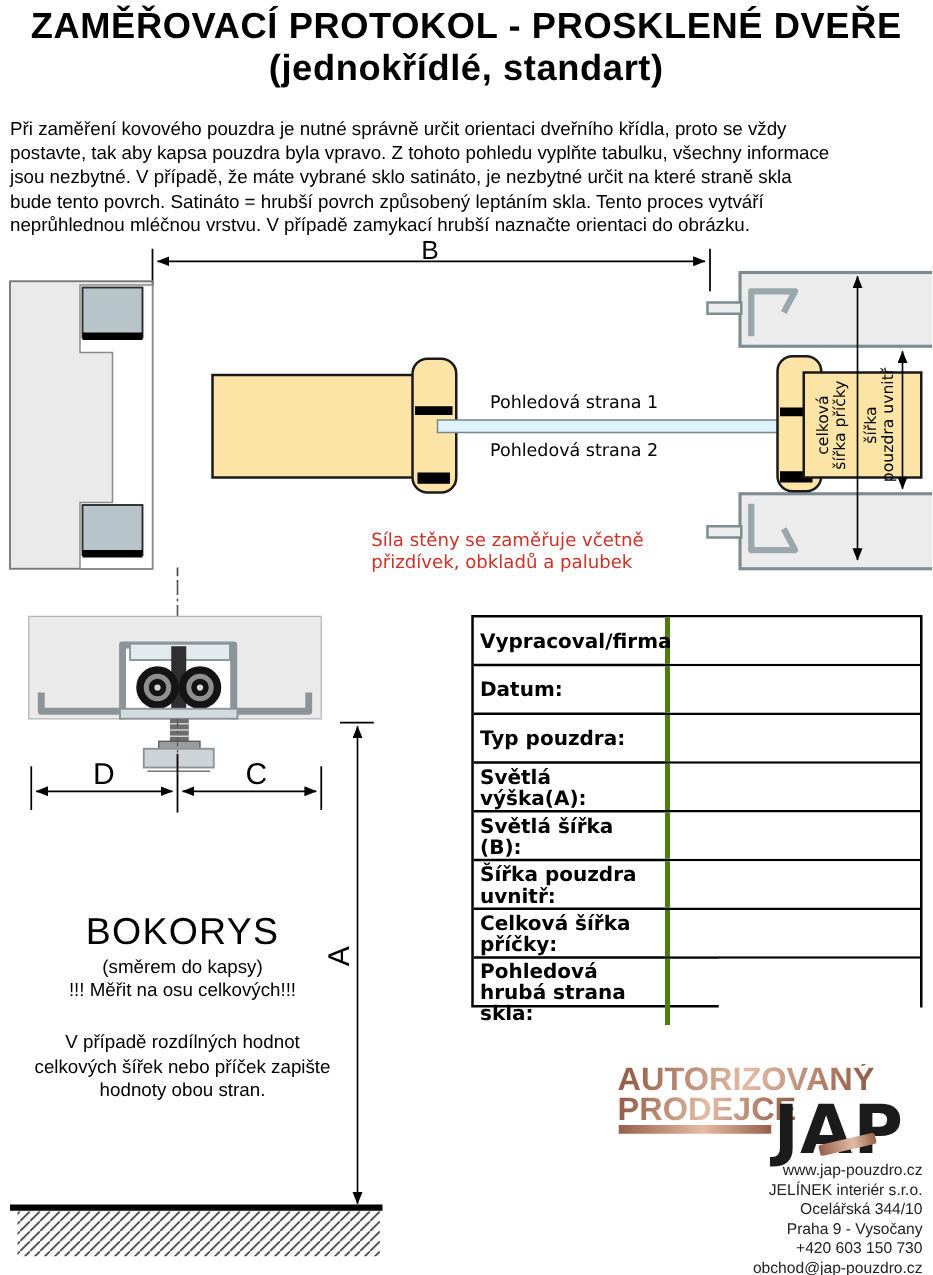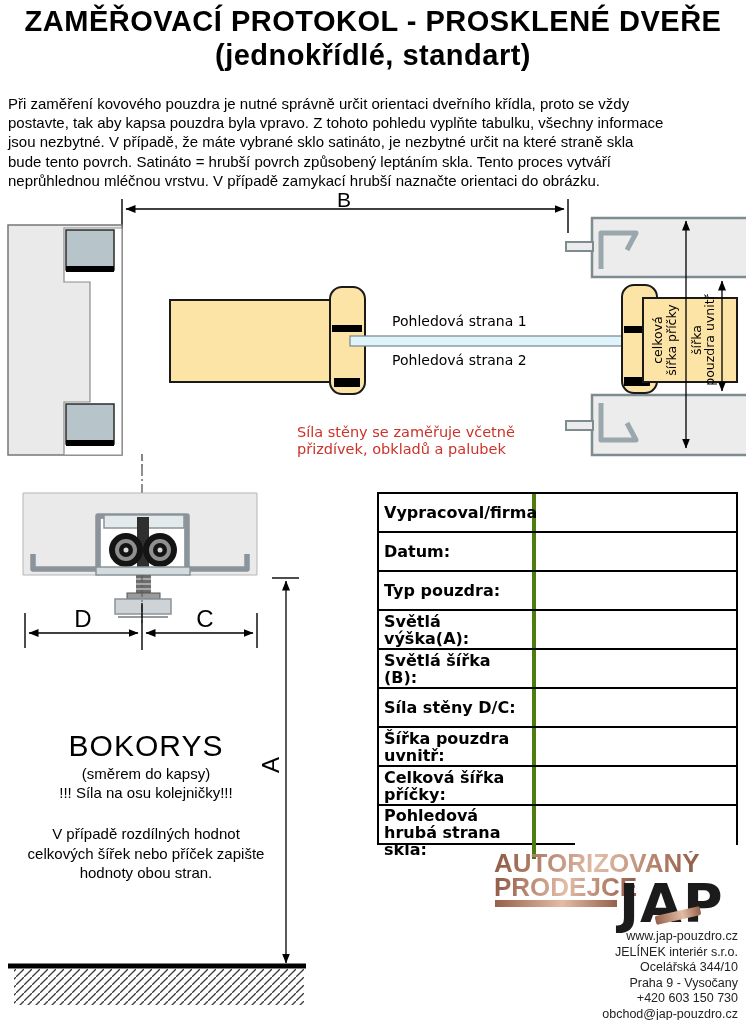--- a/index.html
+++ b/index.html
@@ -202,21 +202,21 @@
 
     <g>
       <line x1="8" y1="501" x2="306" y2="501" stroke="#000" stroke-width="5"></line>
       <rect x="14" y="504" width="290" height="36" fill="url(#hatch)"></rect>
     </g>
   </svg>
 
   <div class="abs bok-text">
     <div class="bok-title">BOKORYS</div>
     <div class="bok-sub">(směrem do kapsy)</div>
-    <div class="bok-sub">!!! Síla na osu kolejničky!!!</div>
+    <div class="bok-sub">!!! Měřit na osu celkových!!!</div>
     <div class="bok-note">
       <div>V případě rozdílných hodnot</div>
       <div>celkových šířek nebo příček zapište</div>
       <div>hodnoty obou stran.</div>
     </div>
   </div>
 
   <div class="abs form-table">
     <div class="frow">
       <div class="fcell-l">Vypracoval/firma:</div>
@@ -229,24 +229,20 @@
     <div class="frow">
       <div class="fcell-l">Typ pouzdra:</div>
       <div class="fcell-v"></div>
     </div>
     <div class="frow">
       <div class="fcell-l">Světlá výška(A):</div>
       <div class="fcell-v"></div>
     </div>
     <div class="frow">
       <div class="fcell-l">Světlá šířka (B):</div>
-      <div class="fcell-v"></div>
-    </div>
-    <div class="frow">
-      <div class="fcell-l">Síla stěny D/C:</div>
       <div class="fcell-v"></div>
     </div>
     <div class="frow">
       <div class="fcell-l">Šířka pouzdra uvnitř:</div>
       <div class="fcell-v"></div>
     </div>
     <div class="frow">
       <div class="fcell-l">Celková šířka příčky:</div>
       <div class="fcell-v"></div>
     </div>

